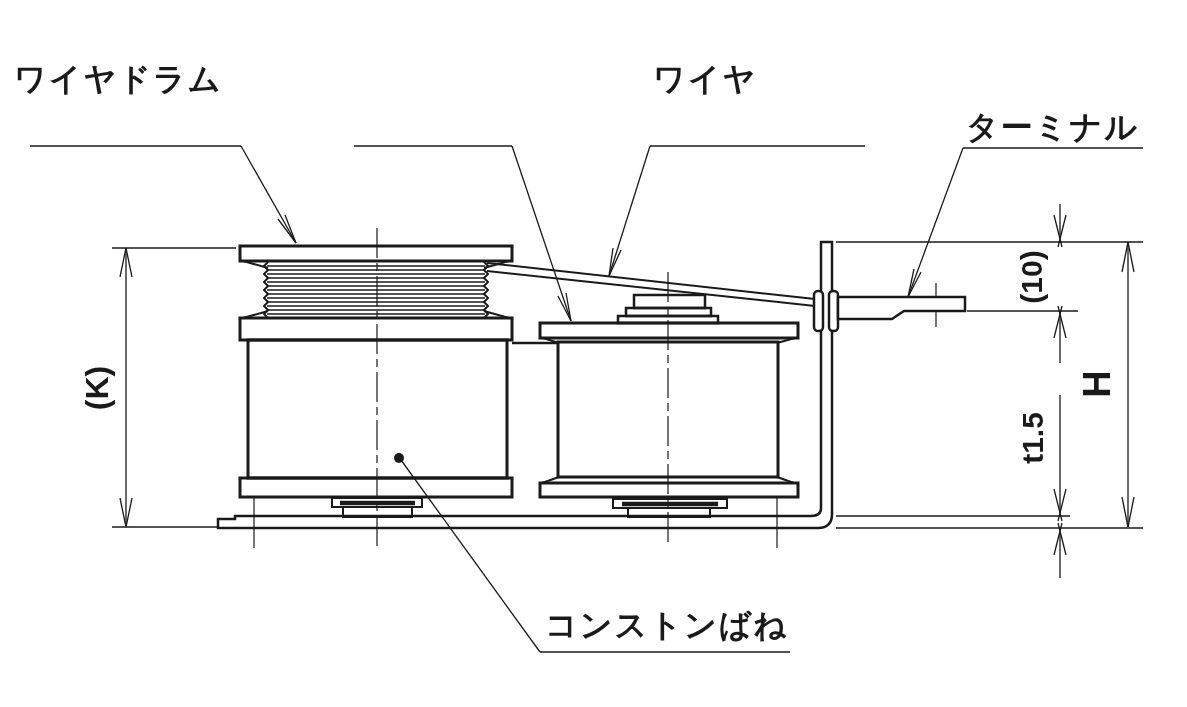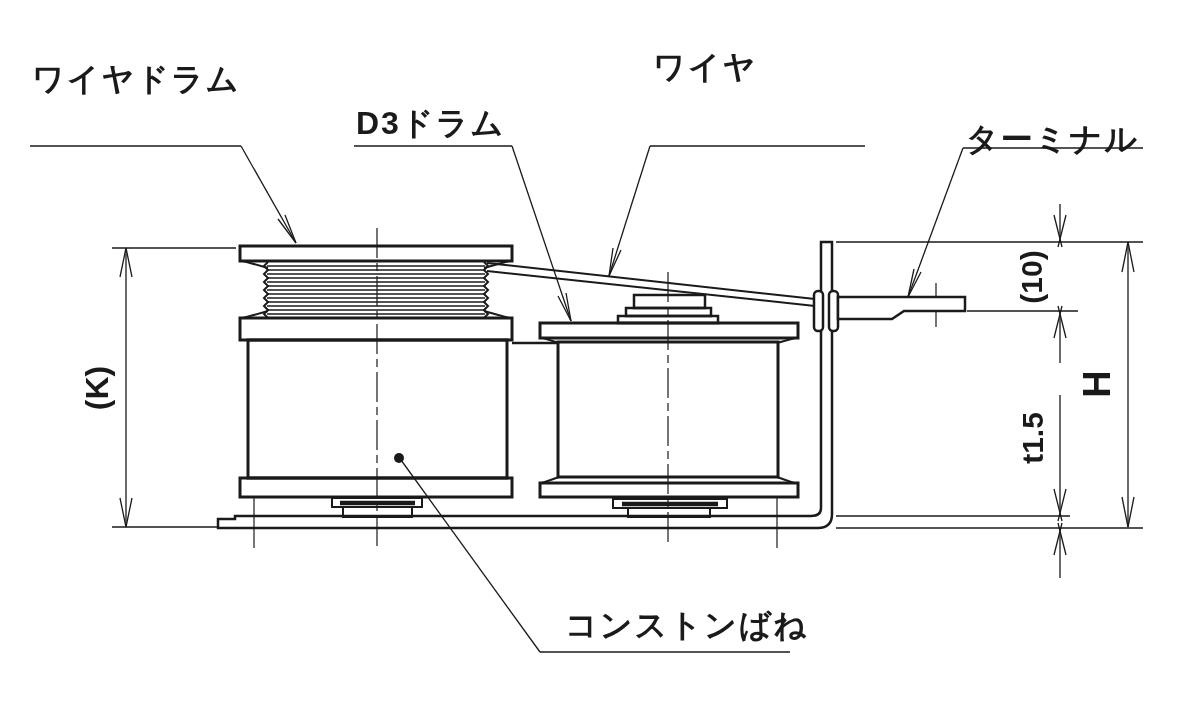--- a/index.html
+++ b/index.html
@@ -158,27 +158,26 @@
       <line x1="963" y1="148" x2="908" y2="297"></line>
       <path d="M908,297 L914,269 M908,297 L921,272"></path>
     </g>
     <g stroke-width="1.3">
       <line x1="540" y1="652" x2="790" y2="652"></line>
       <line x1="540" y1="652" x2="401" y2="460"></line>
       <circle cx="399" cy="458" r="5" fill="#1a1a1a" stroke="none"></circle>
     </g>
   </svg>
 
-  <div class="callout" style="left:32px;top:60px;">
+  <div class="callout" style="left:14px;top:60px;">
     <div>ワイヤドラム</div>
   </div>
 
-  <div class="callout" style="left:356px;top:104px;">D3ドラム</div>
 
-  <div class="callout" style="left:653px;top:48px;">
+  <div class="callout" style="left:653px;top:60px;">
     <div>ワイヤ</div>
   </div>
 
-  <div class="callout" style="left:966px;top:120px;">ターミナル</div>
+  <div class="callout" style="left:966px;top:108px;">ターミナル</div>
 
-  <div class="callout" style="left:545px;top:606px;margin-left:20px;">コンストンばね</div>
+  <div class="callout" style="left:545px;top:606px;">コンストンばね</div>
 
 </div>
 
 </body></html>

